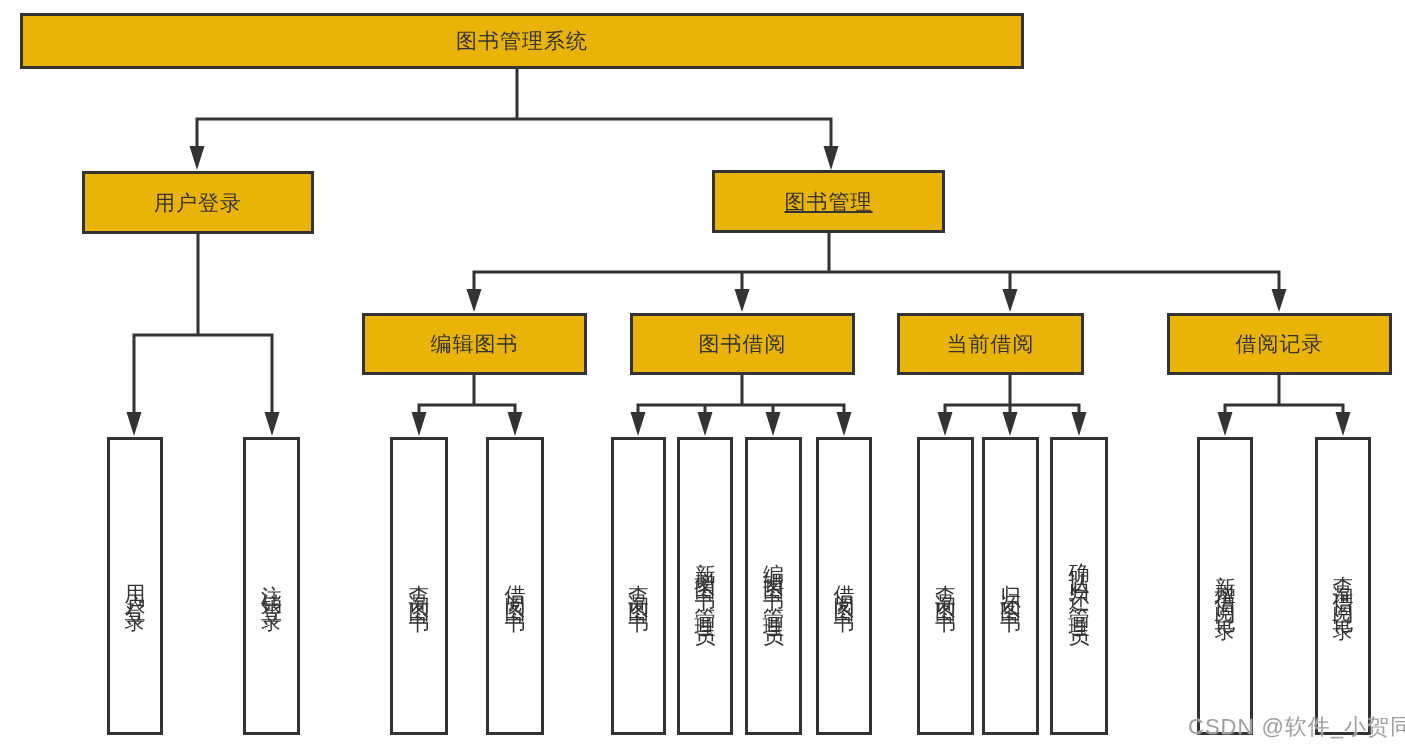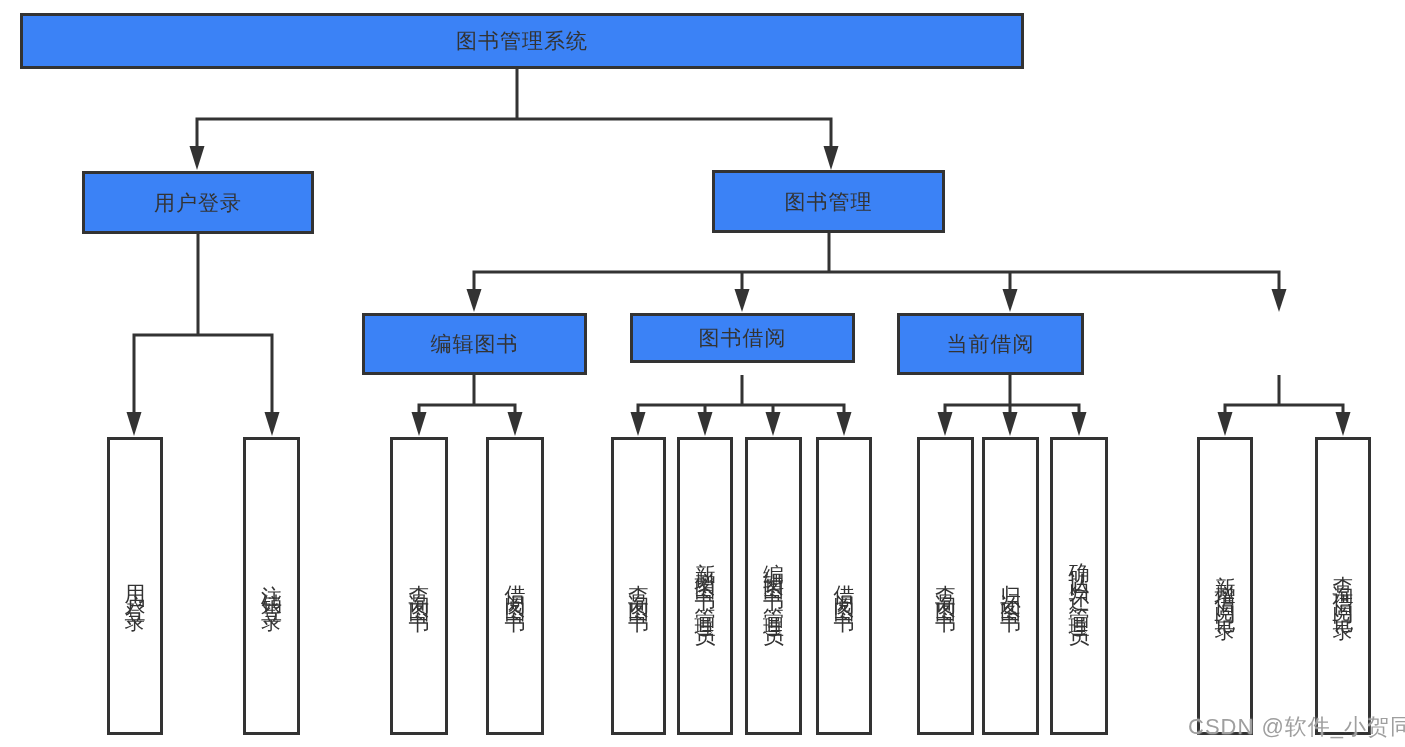--- a/index.html
+++ b/index.html
@@ -13,21 +13,21 @@
   }
   #connectors {
     position: absolute;
     left: 0; top: 0;
     width: 1405px; height: 747px;
   }
   .hbox {
     position: absolute;
     box-sizing: border-box;
     border: 3px solid #333333;
-    background: #3b82f6;
+    background: #eab308;
     display: flex;
     align-items: center;
     justify-content: center;
     font-size: 21px;
     color: #333333;
     letter-spacing: 1px;
   }
   .vbox {
     position: absolute;
     box-sizing: border-box;
@@ -106,25 +106,26 @@
       <polygon points="1071.5,412 1086.5,412 1079,436"></polygon>
 
       <polygon points="1217.5,412 1232.5,412 1225,436"></polygon>
       <polygon points="1335.5,412 1350.5,412 1343,436"></polygon>
     </g>
   </svg>
 
   <div class="hbox" style="left:20px; top:13px; width:1004px; height:56px;">图书管理系统</div>
 
   <div class="hbox" style="left:82px; top:171px; width:232px; height:63px;">用户登录</div>
-  <div class="hbox" style="left:712px; top:170px; width:233px; height:63px;">图书管理</div>
+  <div class="hbox" style="left:712px; top:170px; width:233px; height:63px;text-decoration:underline;">图书管理</div>
 
   <div class="hbox" style="left:362px; top:313px; width:225px; height:62px;">编辑图书</div>
-  <div class="hbox" style="left:630px; top:313px; width:225px; height:50px;">图书借阅</div>
+  <div class="hbox" style="left:630px; top:313px; width:225px; height:62px;">图书借阅</div>
   <div class="hbox" style="left:897px; top:313px; width:187px; height:62px;">当前借阅</div>
+  <div class="hbox" style="left:1167px; top:313px; width:225px; height:62px;">借阅记录</div>
 
   <div class="vbox" style="left:107px; width:56px;">
     <span>用户登录</span>
   </div>
   <div class="vbox" style="left:243px; width:57px;">
     <span>注销登录</span>
   </div>
 
   <div class="vbox" style="left:390px; width:58px;">
     <span>查询图书</span>

